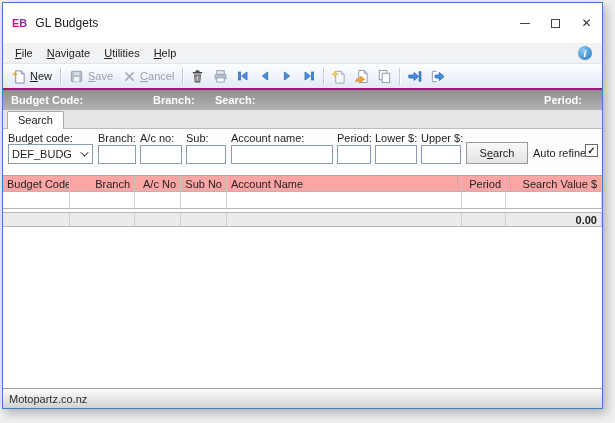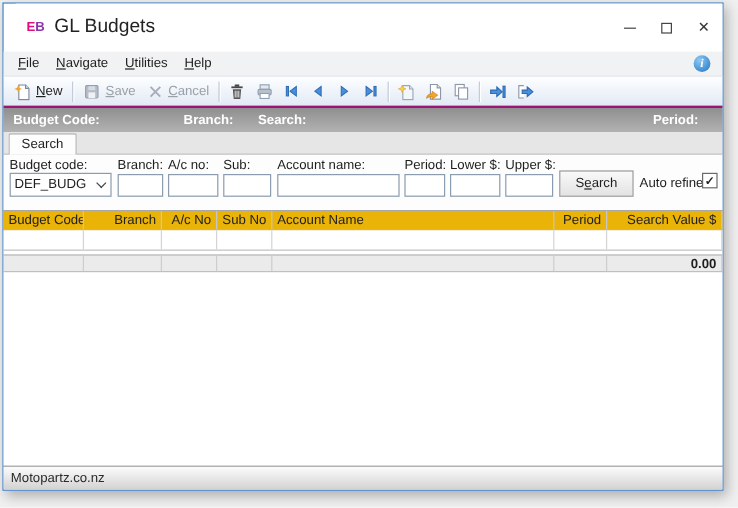--- a/index.html
+++ b/index.html
@@ -8,25 +8,25 @@
 
   .window {
     position:absolute; left:2px; top:2px; width:601px; height:407px;
     background:#fff; border:1px solid #3f7ec2;
     box-shadow:3px 4px 10px rgba(0,0,0,0.28);
     display:flex; flex-direction:column;
     font-size:11px; color:#1e1e1e;
   }
 
   
-  .titlebar { height:40px; flex:0 0 auto; display:flex; align-items:center; padding-left:9px; background:#fff;margin-left:10px; }
+  .titlebar { height:40px; flex:0 0 auto; display:flex; align-items:center; padding-left:9px; background:#fff; }
   .logo { font-weight:bold; font-size:11px; margin-right:8px; }
   .logo-e { color:#e50b7e; }
   .logo-b { color:#8a35a8; }
-  .title { font-size:16px; color:#222; }
+  .title { font-size:12px; color:#222; }
   .win-controls { margin-left:auto; display:flex; height:100%; }
   .win-btn { width:31px; display:flex; align-items:center; justify-content:center; cursor:default; }
   .min-glyph { width:10px; height:0; border-top:1px solid #444; display:block; }
   .max-glyph { width:9px; height:9px; border:1px solid #444; display:block; }
   .close-glyph { font-size:12px; color:#333; line-height:1; }
 
   
   .menubar { height:21px; flex:0 0 auto; background:#f1f2f4; border-bottom:1px solid #e2e5ea; display:flex; align-items:center; padding:0 5px; }
   .menu-item { padding:3px 7px; color:#222; }
   .key { text-decoration:underline; }
@@ -79,21 +79,21 @@
   .inp-sub { left:183px; width:40px; }   .lbl-sub { left:183px; }
   .inp-accname { left:228px; width:102px; } .lbl-accname { left:228px; }
   .inp-period { left:334px; width:34px; }  .lbl-period-f { left:334px; }
   .inp-lower { left:372px; width:42px; }   .lbl-lower { left:372px; }
   .inp-upper { left:418px; width:40px; }   .lbl-upper { left:418px; }
 
   
   .grid-row { display:grid; grid-template-columns:67px 65px 46px 46px 235px 44px 1fr; flex:0 0 auto; }
   .cell { padding:2px 4px 0; white-space:nowrap; overflow:hidden; }
   .cell.r { text-align:right; }
-  .grid-header { height:17px; background:#eab308; border-top:1px solid #a8a8a8; border-bottom:1px solid #b6b6b6; }
+  .grid-header { height:17px; background:#fca5a5; border-top:1px solid #a8a8a8; border-bottom:1px solid #b6b6b6; }
   .grid-header .cell { border-right:1px solid #c6c6c6; color:#222; }
   .grid-filter { height:17px; background:#fff; border-bottom:1px solid #b6b6b6; }
   .grid-filter .cell { border-right:1px solid #d4d4d4; }
   .grid-gap { height:3px; flex:0 0 auto; background:#fff; }
   .grid-totals { height:15px; background:#ebebeb; border-top:1px solid #b6b6b6; border-bottom:1px solid #b6b6b6; font-weight:bold; }
   .grid-totals .cell { border-right:1px solid #cdcdcd; padding-top:1px; }
   .grid-body { flex:1 1 auto; background:#fff; }
 
   
   .statusbar { height:20px; flex:0 0 auto; background:linear-gradient(#fcfcfc,#d2d2d2); border-top:1px solid #9f9f9f;

